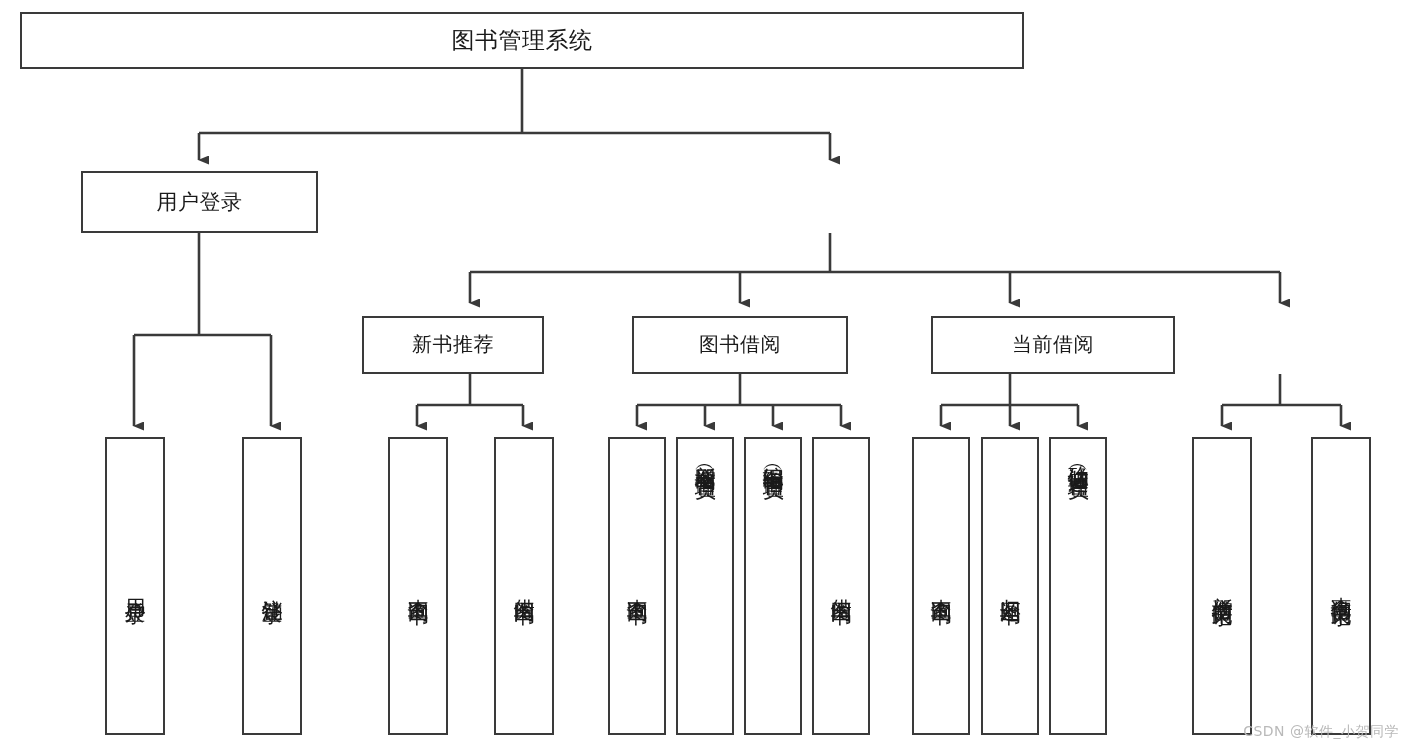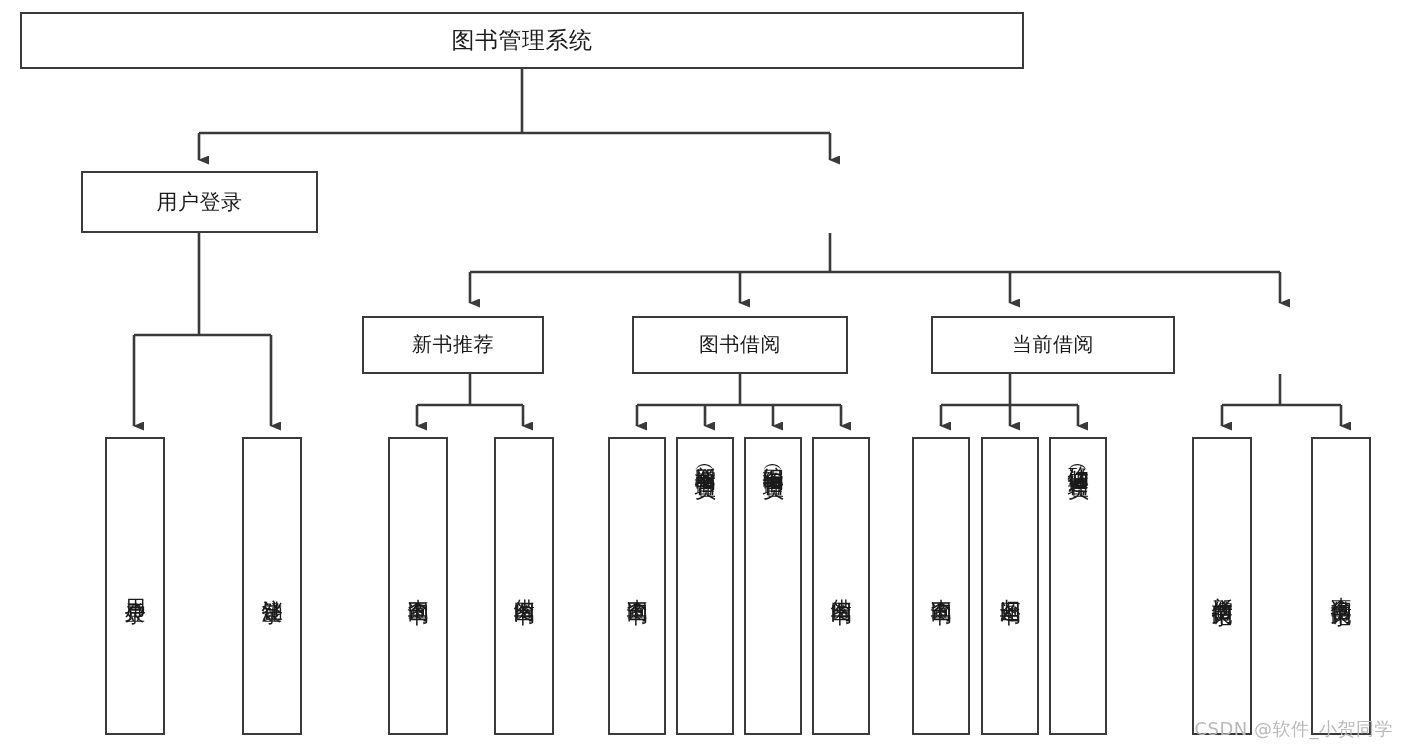--- a/index.html
+++ b/index.html
@@ -84,23 +84,23 @@
     line-height: 1.08;
     letter-spacing: 2px;
     white-space: nowrap;
   }
   .node-leaf.leaf-center {
     align-items: center;
     padding-top: 0;
   }
   .watermark {
     position: absolute;
-    right: 12px;
+    right: 6px;
     bottom: 6px;
-    font-size: 18px;
+    font-size: 14px;
     color: #b9b9b9;
     letter-spacing: 0.5px;
     z-index: 5;
     white-space: nowrap;
     font-family: "DejaVu Sans", "Liberation Sans", sans-serif;
   }
 </style>
 </head>
 <body>
 

